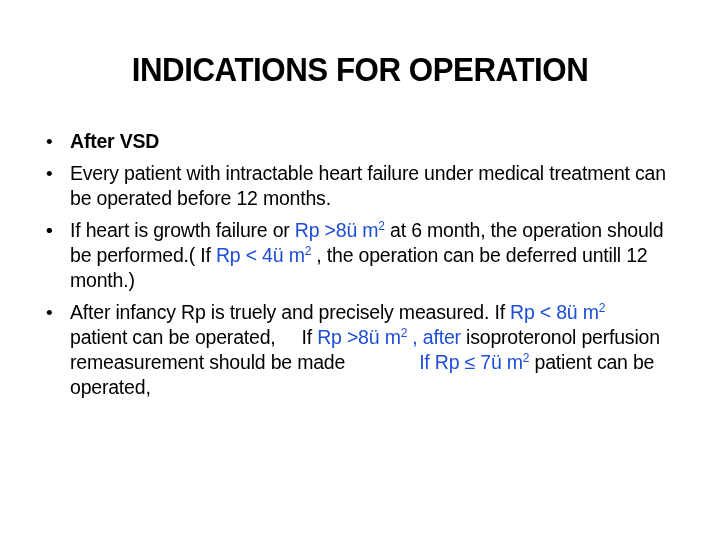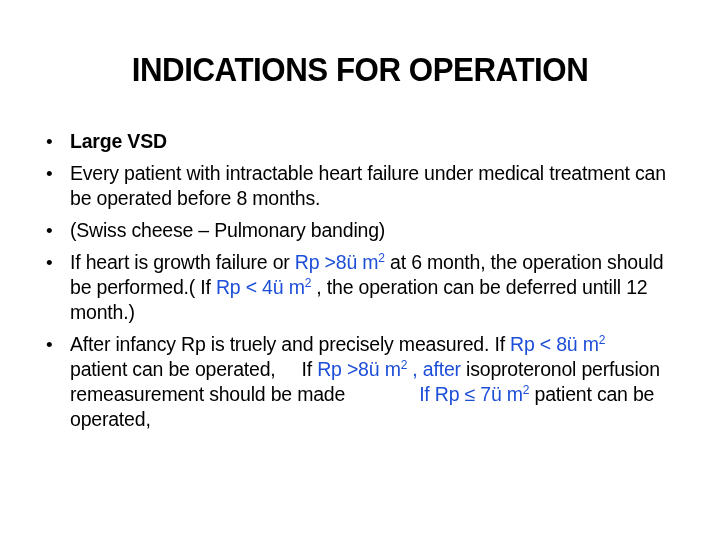--- a/index.html
+++ b/index.html
@@ -65,31 +65,30 @@
     .gap3 { display: inline-block; width: 74px; }
   </style>
 </head>
 <body>
 
 <div class="slide-title">INDICATIONS FOR OPERATION</div>
 
 <ul class="bullets">
   <li class="bullet-item">
     <span class="bullet-dot">•</span>
-    <span class="bold">Large VSD</span>
+    <span class="bold">After VSD</span>
   </li>
 
   <li class="bullet-item">
     <span class="bullet-dot">•</span>
-    <span>Every patient with intractable heart failure under medical treatment can be operated before 8 months.</span>
+    <span>Every patient with intractable heart failure under medical treatment can be operated before 12 months.</span>
   </li>
 
   <li class="bullet-item">
     <span class="bullet-dot">•</span>
-    <span>(Swiss cheese – Pulmonary banding)</span>
   </li>
 
   <li class="bullet-item">
     <span class="bullet-dot">•</span>
     <span>If heart is  growth failure or </span><span class="red">Rp &gt;8ü m</span><sup class="red">2</sup><span> at 6 month, the operation should be performed.( If </span><span class="red">Rp &lt; 4ü m</span><sup class="red">2</sup><span> , the operation can be deferred untill 12 month.)</span>
   </li>
 
   <li class="bullet-item">
     <span class="bullet-dot">•</span>
     <span>After infancy Rp is truely and precisely measured. If  </span><span class="red">Rp &lt; 8ü m</span><sup class="red">2</sup><span class="gap1"></span><span>patient can be operated,</span><span class="gap2"></span><span>If  </span><span class="red">Rp &gt;8ü m</span><sup class="red">2</sup><span class="red">  , after</span><span> isoproteronol perfusion remeasurement should be made</span><span class="gap3"></span><span class="red">If Rp ≤ 7ü m</span><sup class="red">2</sup><span>  patient can be operated,</span>

